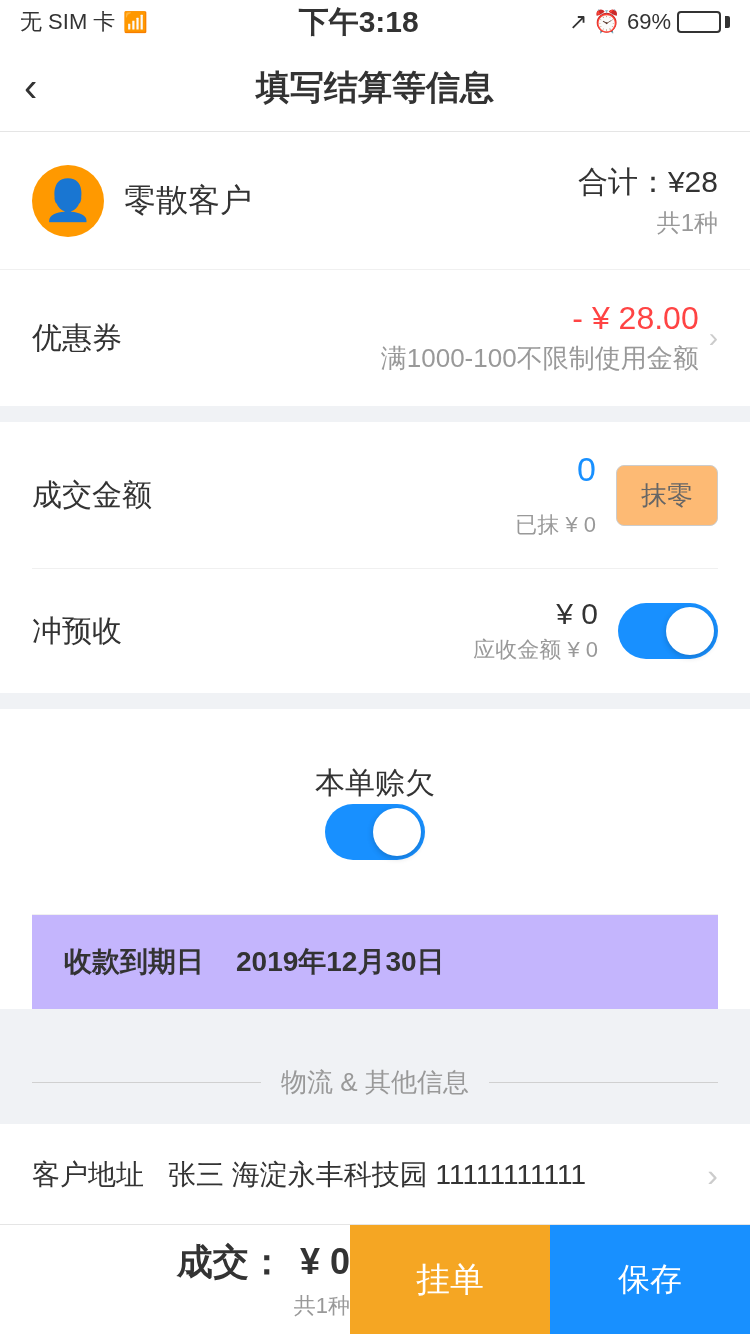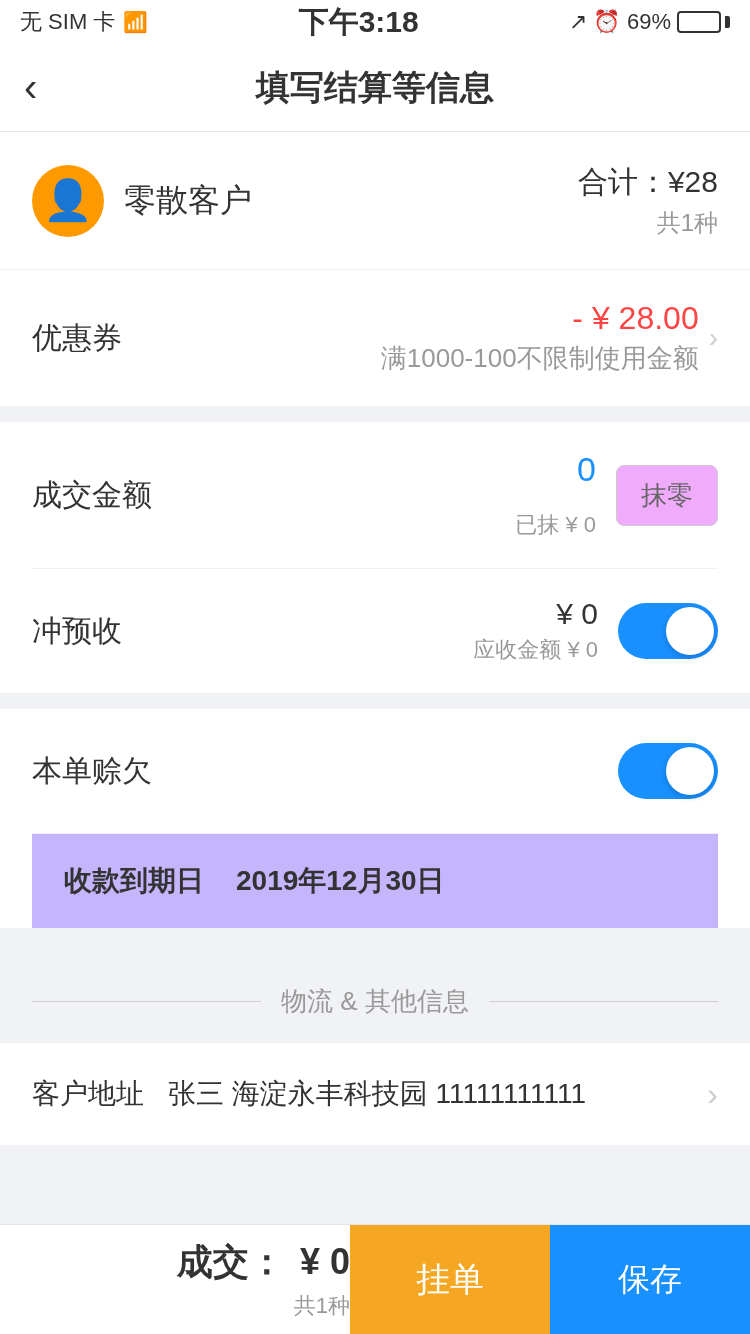--- a/index.html
+++ b/index.html
@@ -172,21 +172,21 @@
       font-size: 22px;
       color: #999;
       margin-top: 21px;
     }
     .round-zero-btn {
       border: 1px solid #ccc;
       border-radius: 8px;
       padding: 12px 24px;
       font-size: 26px;
       color: #666;
-      background: #f0abfc;
+      background: #fdba74;
       cursor: pointer;
     }
 
     
     .prepay-amount {
       font-size: 30px;
       color: #333;
       font-weight: 500;
       text-align: right;
     }
@@ -220,21 +220,22 @@
     
     .debt-section {
       background: #fff;
       margin-bottom: 16px;
       padding: 0 32px;
     }
     .debt-row {
       display: flex;
       align-items: center;
       justify-content: space-between;
-      padding: 34px 0;
+      padding: 54px 0;
+      flex-direction: column;
     }
     .debt-label {
       font-size: 30px;
       color: #333;
     }
 
     
     .due-row {
       display: flex;
       align-items: flex-end;

